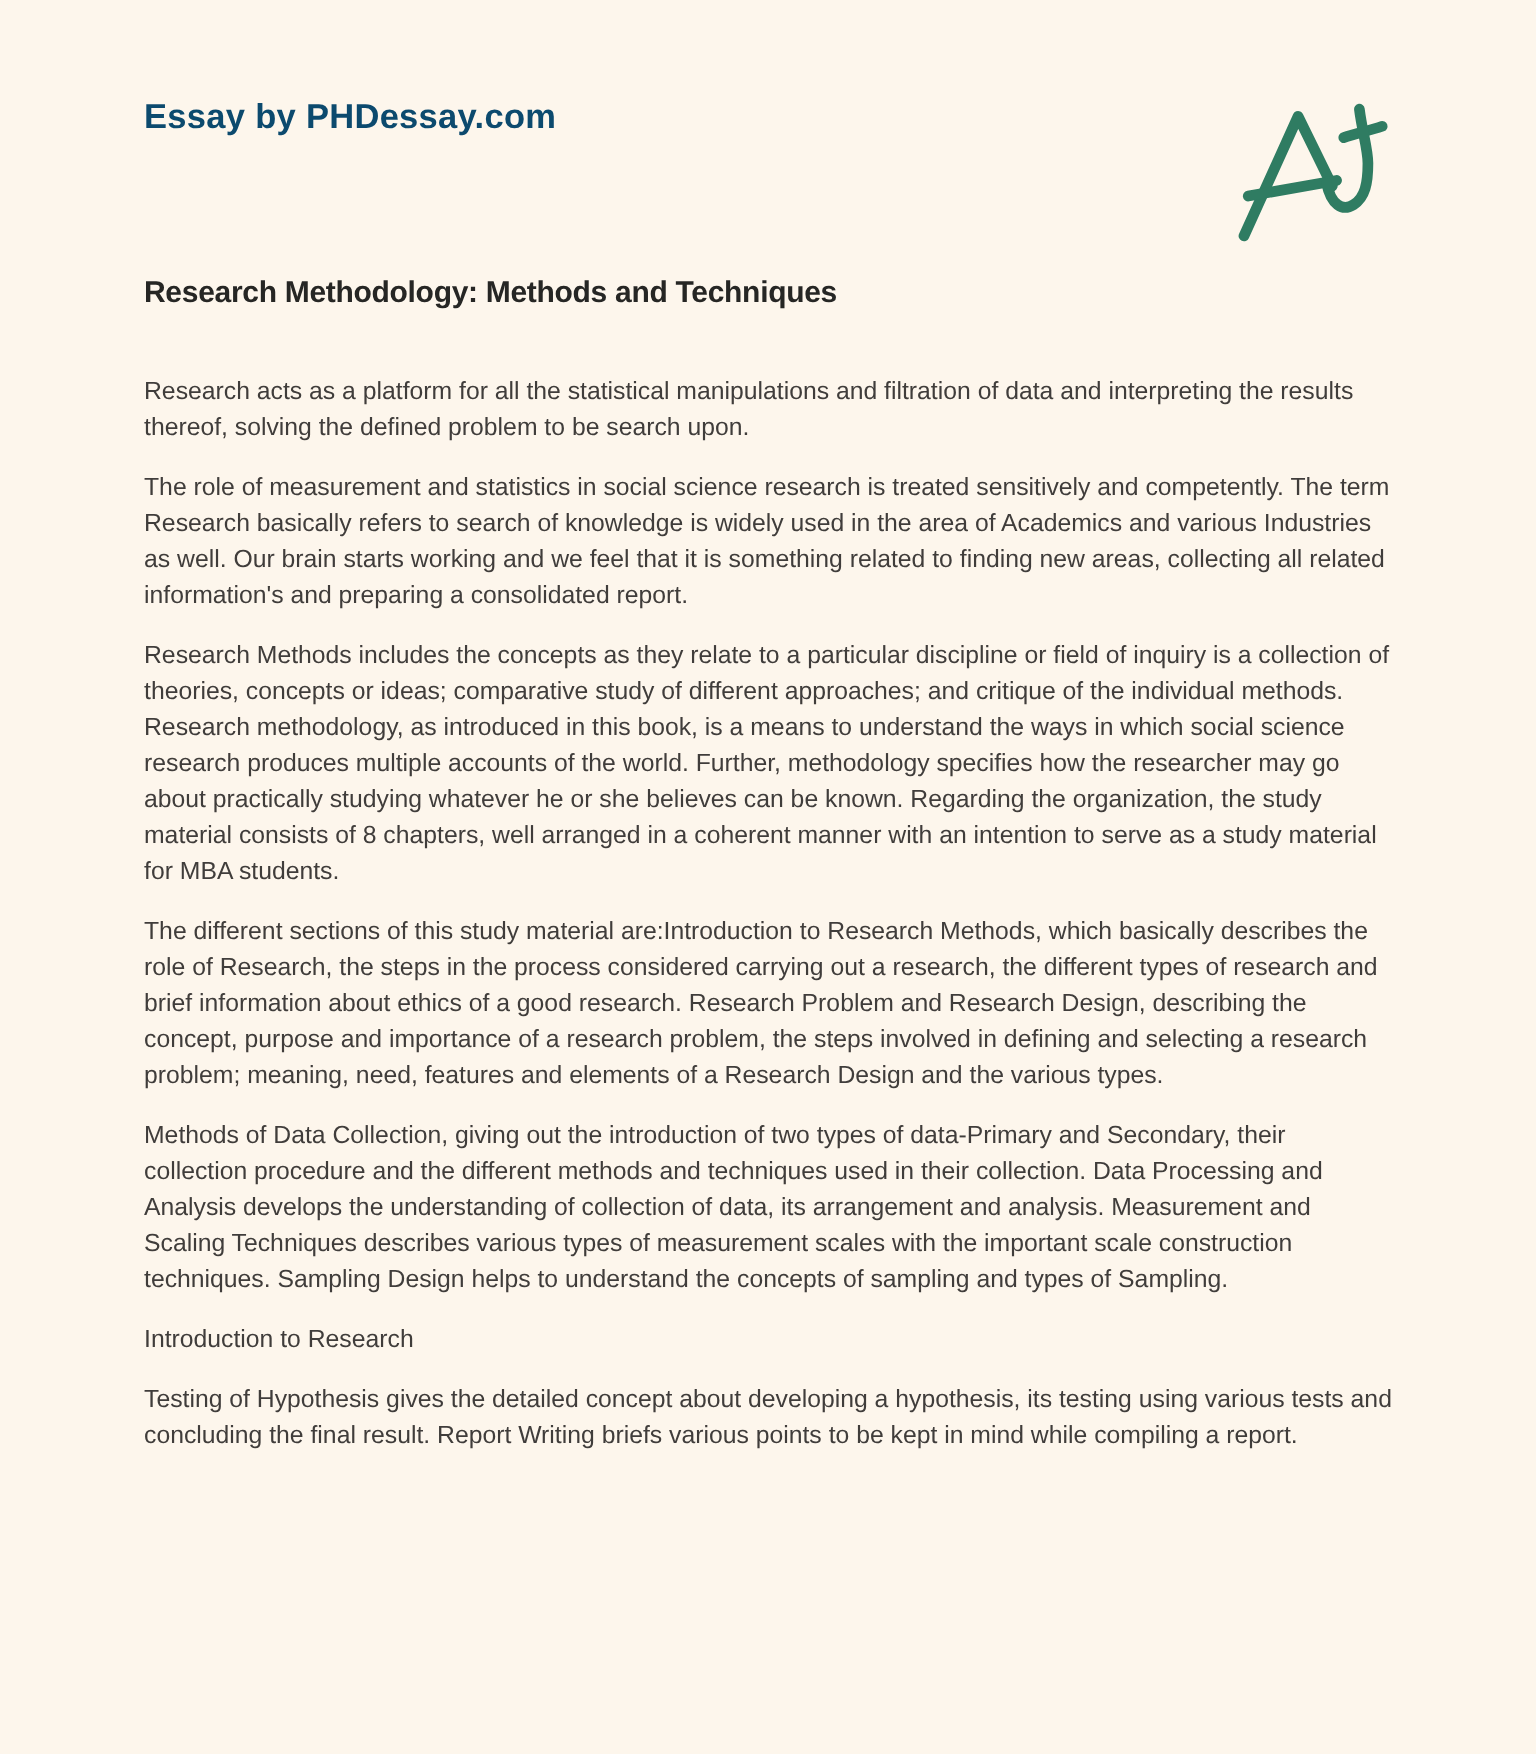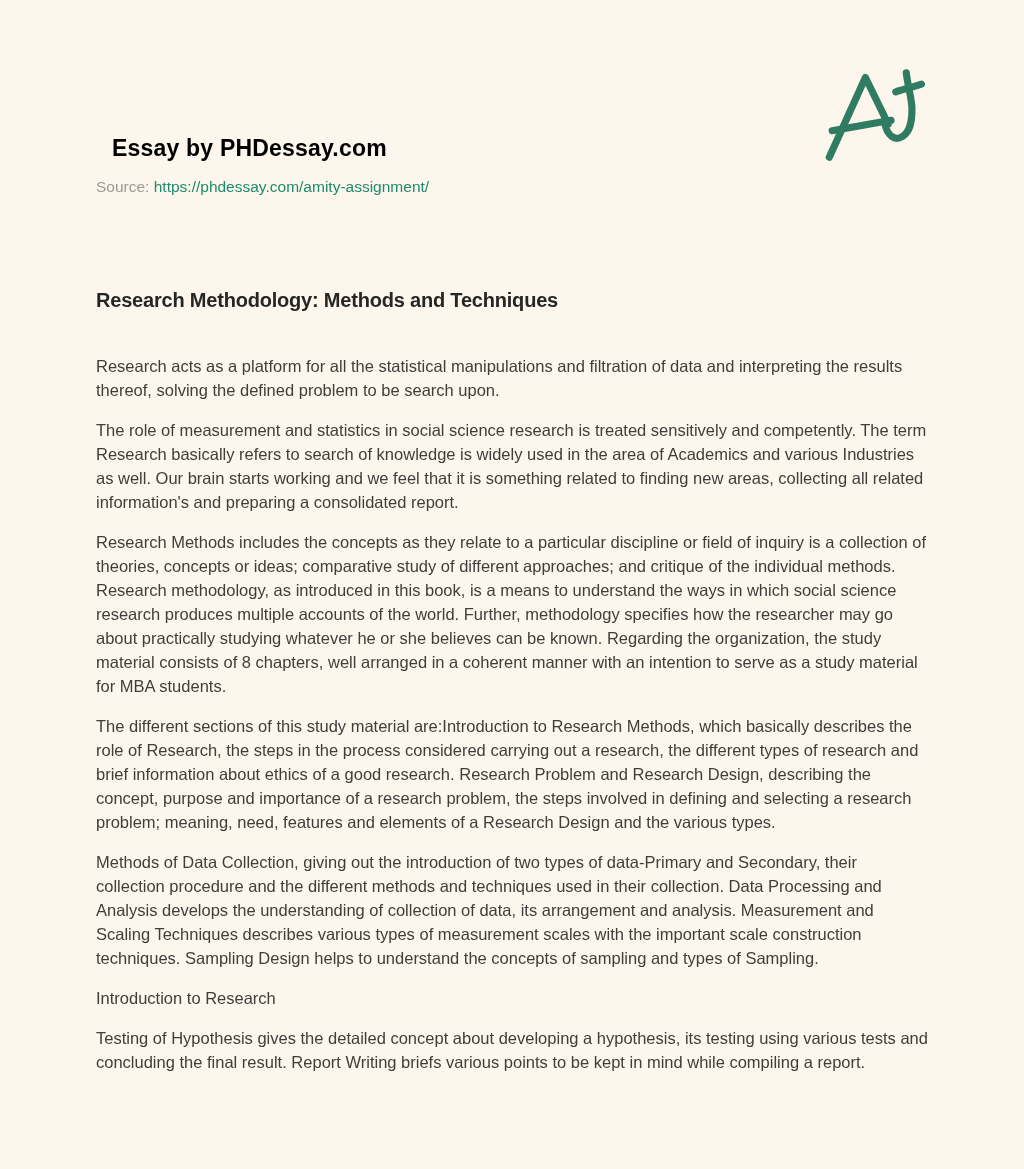--- a/index.html
+++ b/index.html
@@ -12,25 +12,25 @@
     overflow: hidden;
     background: #fdf6ec;
     font-family: "Liberation Sans", "DejaVu Sans", sans-serif;
     position: relative;
   }
   .page {
     padding: 0 94px 0 96px;
     box-sizing: border-box;
   }
   .brand-heading {
-    margin: 16px;
-    padding-top: 119px;
+    margin: 0;
+    padding-top: 64px;
     font-size: 23px;
     font-weight: 700;
-    color: #000000;
+    color: #0c4a6e;
     letter-spacing: 0.2px;
   }
   .source-line {
     margin-top: 13px;
     font-size: 15.5px;
     color: #9a9a98;
   }
   .source-link {
     color: #1f8a6d;
     text-decoration: none;
@@ -62,24 +62,20 @@
     white-space: pre-wrap;
   }
 </style>
 </head>
 <body>
 
 <div class="page">
 
   <h1 class="brand-heading">Essay by PHDessay.com</h1>
 
-  <div class="source-line">
-    <span>Source:</span>
-    <a class="source-link">https://phdessay.com/amity-assignment/</a>
-  </div>
 
   <h2 class="essay-title">Research Methodology: Methods and Techniques</h2>
 
   <div class="essay-body">
     <p>Research acts as a platform for all the statistical manipulations and filtration of data and interpreting the results thereof, solving the defined problem to be search upon.</p>
     <p>The role of measurement and statistics in social science research is treated sensitively and competently. The term Research basically refers to search of knowledge is widely used in the area of Academics and various Industries as well. Our brain starts working and we feel that it is something related to finding new areas, collecting all related information's and preparing a consolidated report.</p>
     <p>Research Methods includes the concepts as they relate to a particular discipline or field of inquiry is a collection of theories, concepts or ideas; comparative study of different approaches; and critique of the individual methods. Research methodology, as introduced in this book, is a means to understand the ways in which social science research produces multiple accounts of the world. Further, methodology specifies how the researcher may go about practically studying whatever he or she believes can be known. Regarding the organization, the study material consists of 8 chapters, well arranged in a coherent manner with an intention to serve as a study material for MBA students.</p>
     <p>The different sections of this study material are:Introduction to Research Methods, which basically describes the role of Research, the steps in the process considered carrying out a research, the different types of research and brief information about ethics of a good research. Research Problem and Research Design, describing the concept, purpose and importance of a research problem, the steps involved in defining and selecting a research problem; meaning, need, features and elements of a Research Design and the various types.</p>
     <p>Methods of Data Collection, giving out the introduction of two types of data-Primary and Secondary, their collection procedure and the different methods and techniques used in their collection. Data Processing and Analysis develops the understanding of collection of data, its arrangement and analysis. Measurement and Scaling Techniques describes various types of measurement scales with the important scale construction techniques. Sampling Design helps to understand the concepts of sampling and types of Sampling.</p>
     <p>Introduction to Research</p>

